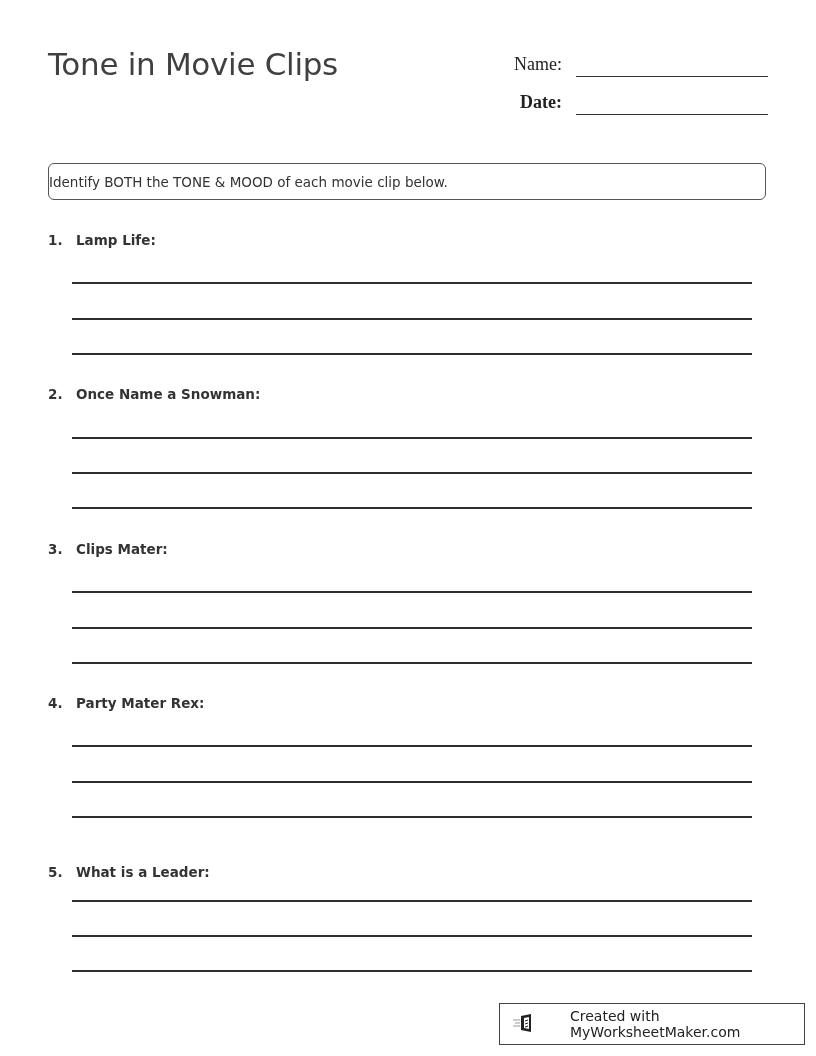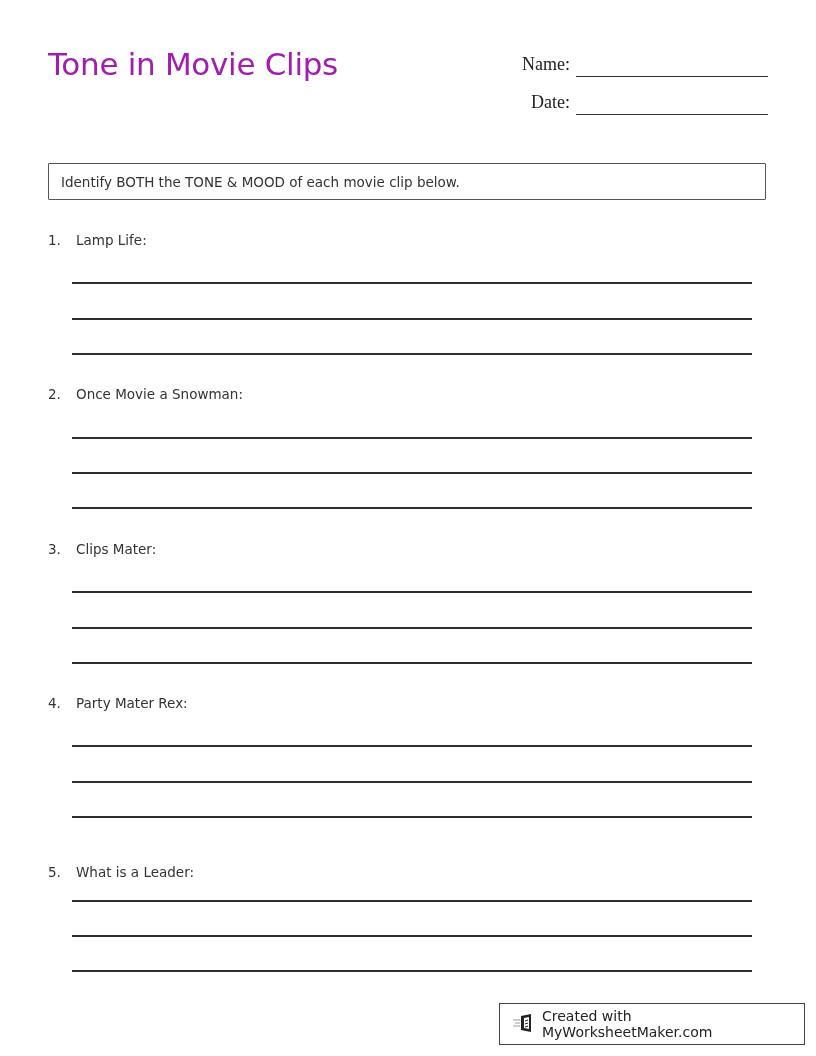--- a/index.html
+++ b/index.html
@@ -1,54 +1,54 @@
 <!DOCTYPE html>
 <html><head>
 <meta charset="utf-8">
 <style>
   html, body { margin: 0; padding: 0; background: #ffffff; }
   body { width: 816px; height: 1056px; position: relative; overflow: hidden; color: #2a2a2a; }
-  .title { position: absolute; left: 48px; top: 46px; font-family: "DejaVu Sans", sans-serif; font-size: 31px; font-weight: normal; color: #a21caf; letter-spacing: -0.3px; }
+  .title { position: absolute; left: 48px; top: 46px; font-family: "DejaVu Sans", sans-serif; font-size: 31px; font-weight: normal; color: #404040; letter-spacing: -0.3px; }
   .field { position: absolute; font-family: "Liberation Serif", serif; font-size: 18px; color: #222; }
-  .field .lbl { position: absolute; right: 0; white-space: nowrap; margin-left: 8px; }
+  .field .lbl { position: absolute; right: 8px; white-space: nowrap; margin-left: 8px; }
   .field-line { position: absolute; height: 0; border-top: 1.5px solid #333; }
-  .instr { position: absolute; left: 48px; top: 163px; width: 718px; height: 37px; box-sizing: border-box; border: 1.3px solid #555; border-radius: 1px; font-family: "DejaVu Sans", sans-serif; font-size: 13.5px; color: #333; padding: 10px 12px; }
-  .q { position: absolute; left: 48px; font-family: "DejaVu Sans", sans-serif; font-size: 13.5px; color: #333; }
+  .instr { position: absolute; left: 48px; top: 163px; width: 718px; height: 37px; box-sizing: border-box; border: 1.3px solid #555; border-radius: 6px; font-family: "DejaVu Sans", sans-serif; font-size: 13.5px; color: #333; padding: 10px 0; }
+  .q { position: absolute; left: 48px; font-family: "DejaVu Sans", sans-serif; font-size: 13.5px; color: #333; font-weight: bold; }
   .q .num { display: inline-block; width: 28px; }
   .aline { position: absolute; left: 72px; width: 680px; height: 2px; background: #2d2d2d; }
-  .footer { position: absolute; left: 499px; top: 1003px; width: 306px; height: 42px; box-sizing: border-box; border: 1.3px solid #444; font-family: "DejaVu Sans", sans-serif; font-size: 14px; color: #222; display: flex; align-items: center; padding-left: 12px; }
+  .footer { position: absolute; left: 499px; top: 1003px; width: 306px; height: 42px; box-sizing: border-box; border: 1.3px solid #444; font-family: "DejaVu Sans", sans-serif; font-size: 14px; color: #222; display: flex; align-items: center; padding-left: 12px; gap: 28px; }
   .footer svg { margin-right: 6px; }
 </style>
 </head>
 <body>
 
 <div>
   <div class="title">Tone in Movie Clips</div>
 
   <div class="field" style="left:500px; top:54px; width:70px; height:22px;">
     <span class="lbl">Name:</span>
   </div>
   <div class="field-line" style="left:576px; top:76px; width:192px;"></div>
 
-  <div class="field" style="left:500px; top:92px; width:70px; height:22px;">
+  <div class="field" style="left:500px; top:92px; width:70px; height:22px;font-weight:bold;">
     <span class="lbl">Date:</span>
   </div>
   <div class="field-line" style="left:576px; top:114px; width:192px;"></div>
 
   <div class="instr">Identify BOTH the TONE &amp; MOOD of each movie clip below.</div>
 
   <div class="q" style="top:232px;">
     <span class="num">1.</span><span>Lamp Life:</span>
   </div>
   <div class="aline" style="top:282px;"></div>
   <div class="aline" style="top:318px;"></div>
   <div class="aline" style="top:353px;"></div>
 
   <div class="q" style="top:386px;">
-    <span class="num">2.</span><span>Once Movie a Snowman:</span>
+    <span class="num">2.</span><span>Once Name a Snowman:</span>
   </div>
   <div class="aline" style="top:437px;"></div>
   <div class="aline" style="top:472px;"></div>
   <div class="aline" style="top:507px;"></div>
 
   <div class="q" style="top:541px;">
     <span class="num">3.</span><span>Clips Mater:</span>
   </div>
   <div class="aline" style="top:591px;"></div>
   <div class="aline" style="top:627px;"></div>

